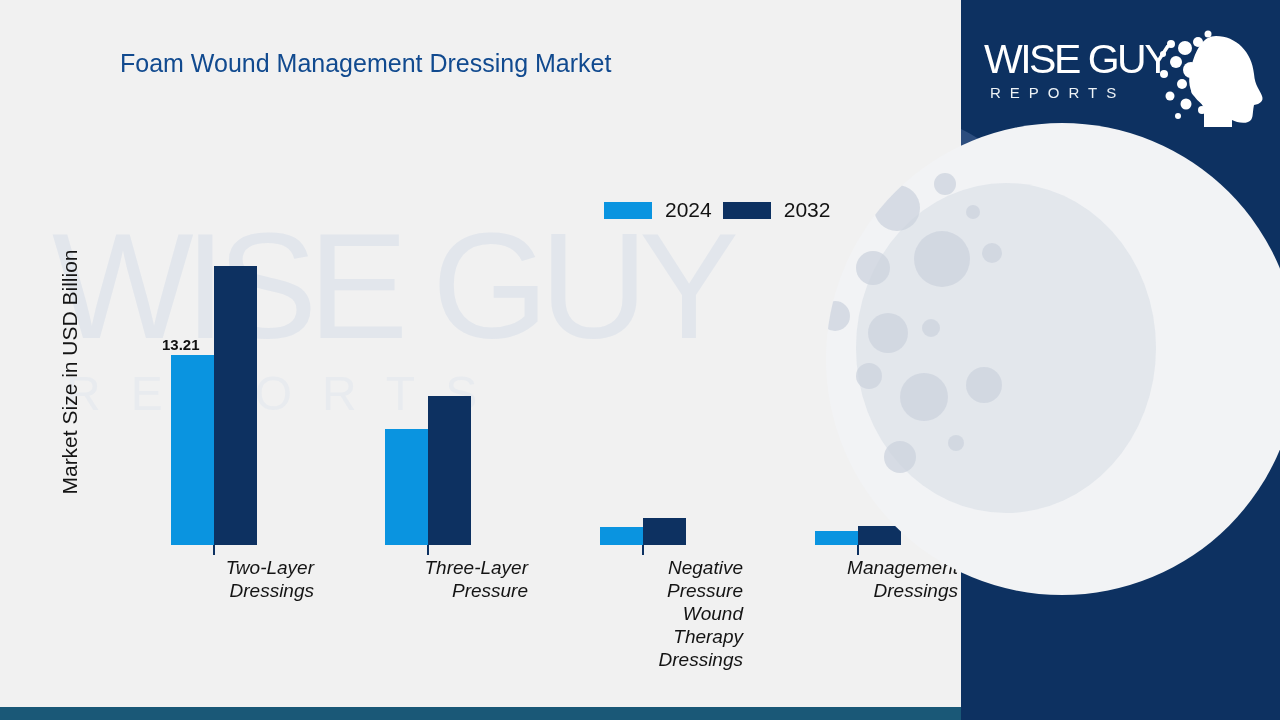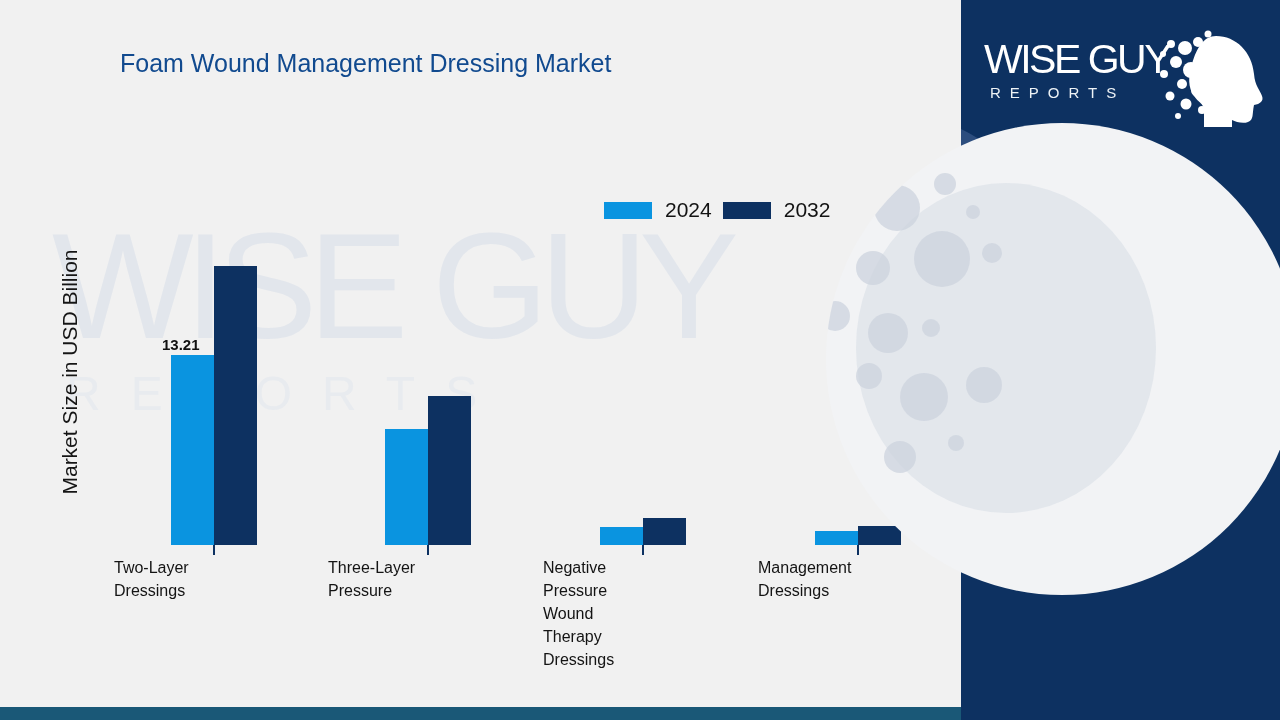--- a/index.html
+++ b/index.html
@@ -175,25 +175,26 @@
     white-space:nowrap;
   }
   .tick {
     position:absolute;
     width:2px; height:10px;
     background:#0d3161;
   }
   .cat-label {
     position:absolute;
     font-family:"Liberation Sans", sans-serif;
-    font-size:16px;
+    font-size:19px;
     line-height:23px;
     color:#141414;
-    text-align:left;
+    text-align:right;
     white-space:pre-line;
+    font-style:italic;
   }
 </style>
 </head>
 <body>
 
 <div id="canvas">
 
   <div class="watermark">
     <div class="wm-word">WISE GUY</div>
     <div class="wm-sub">REPORTS</div>

